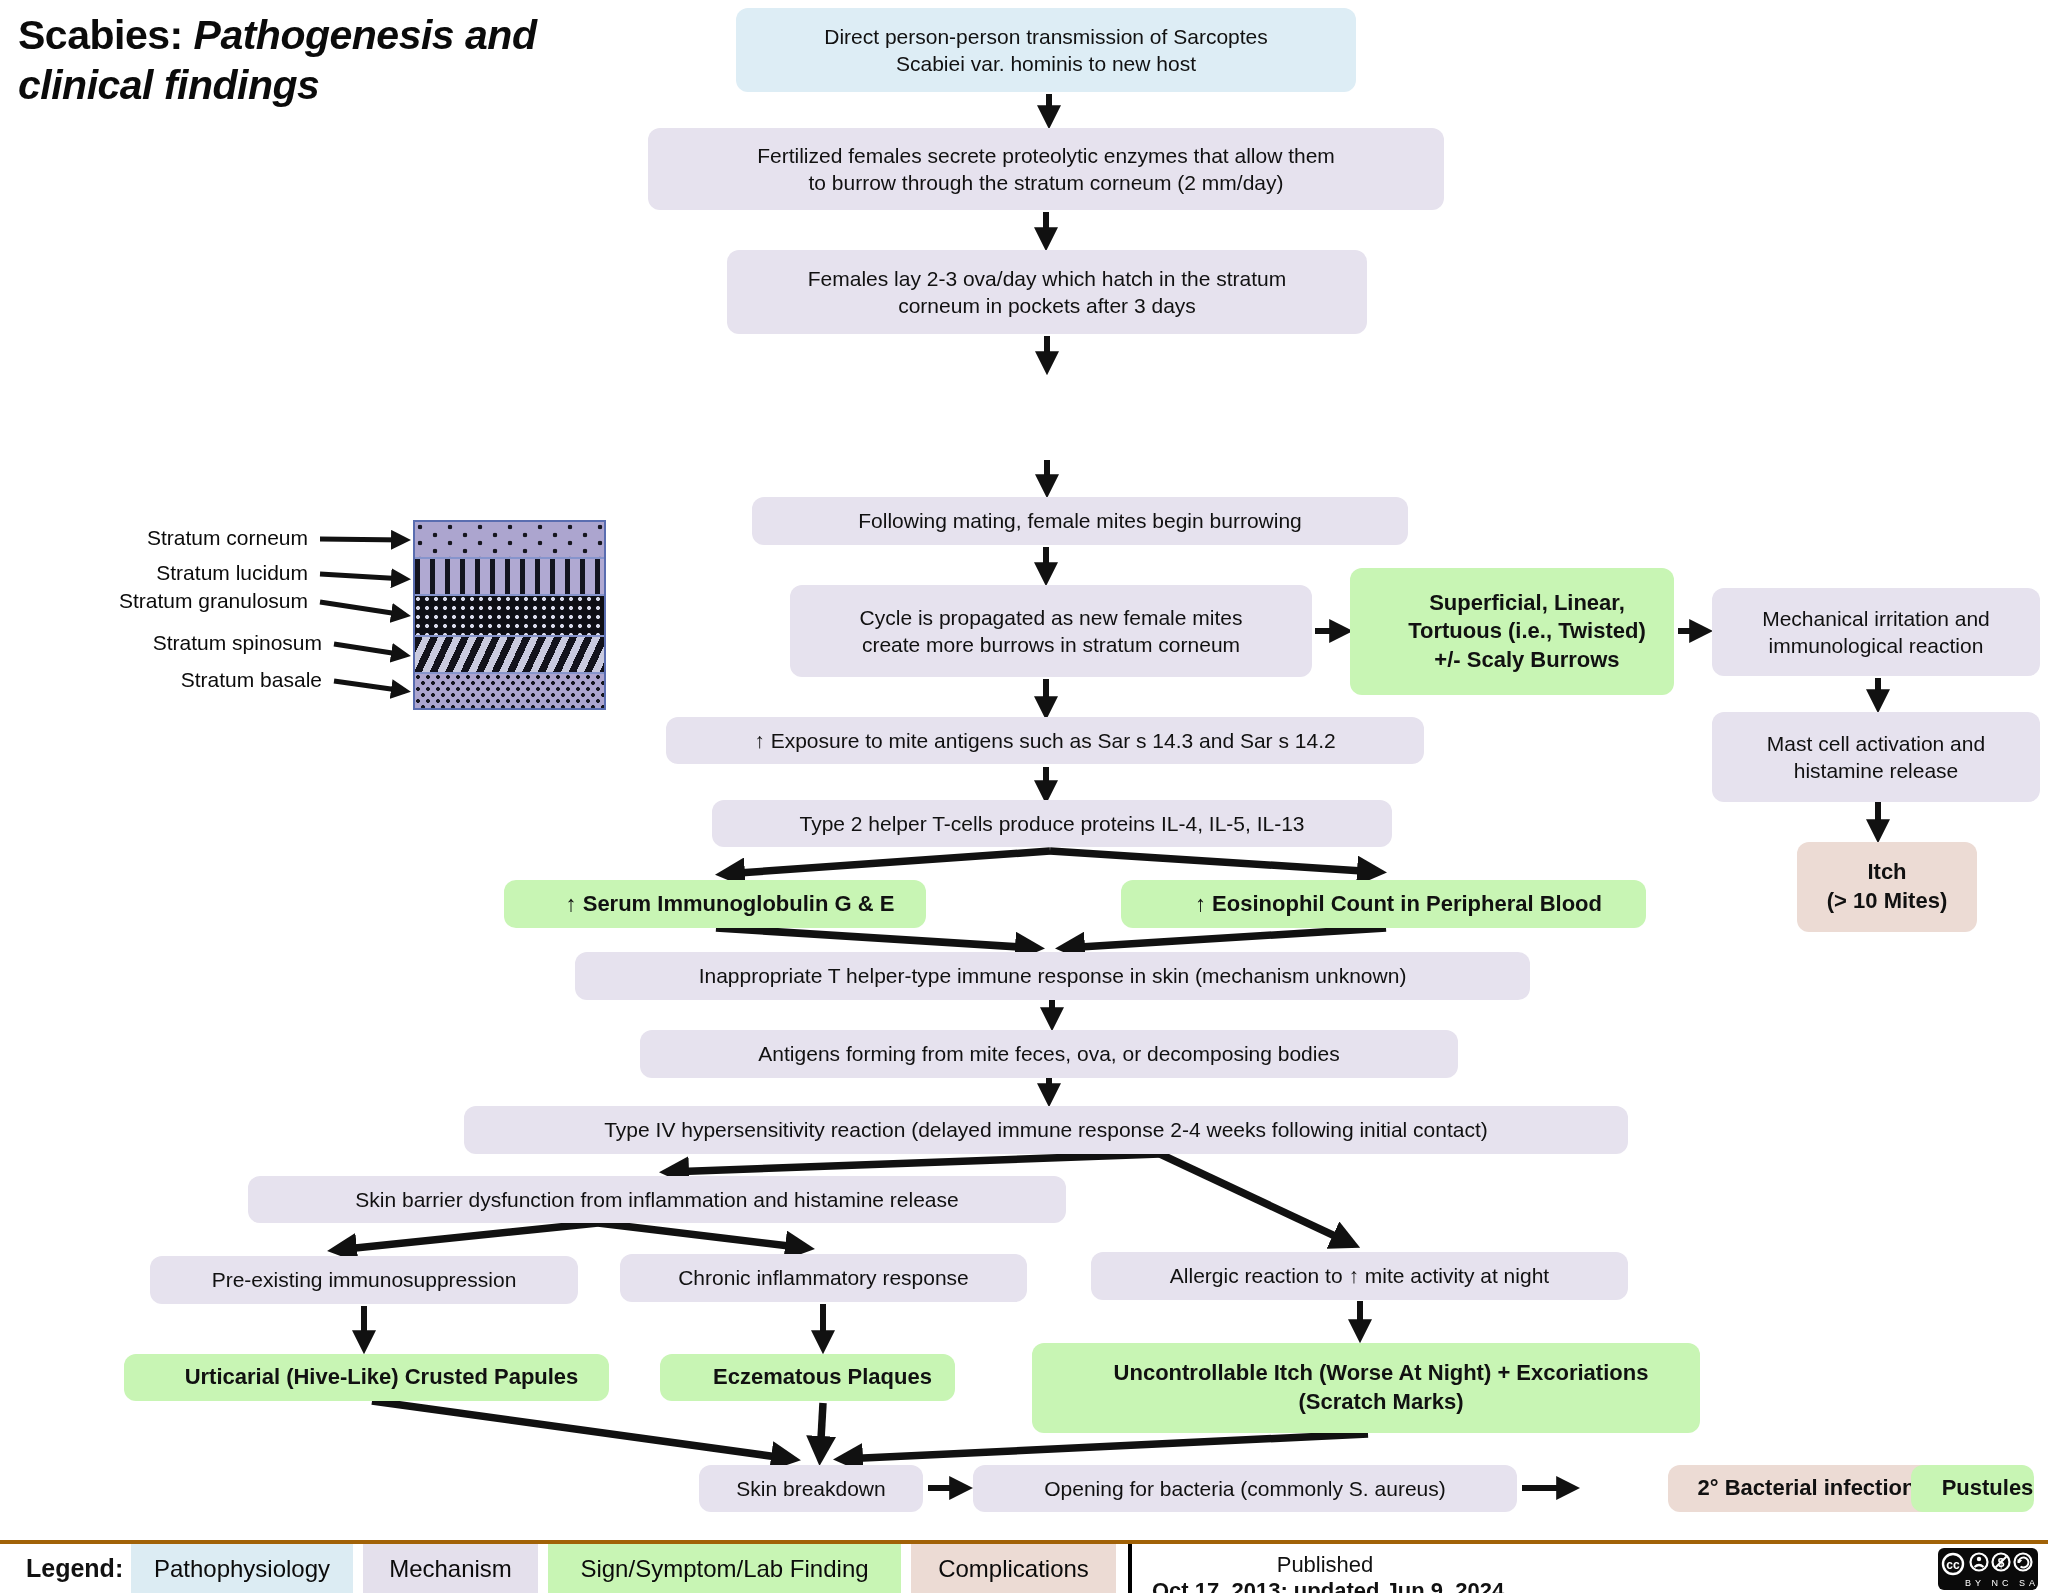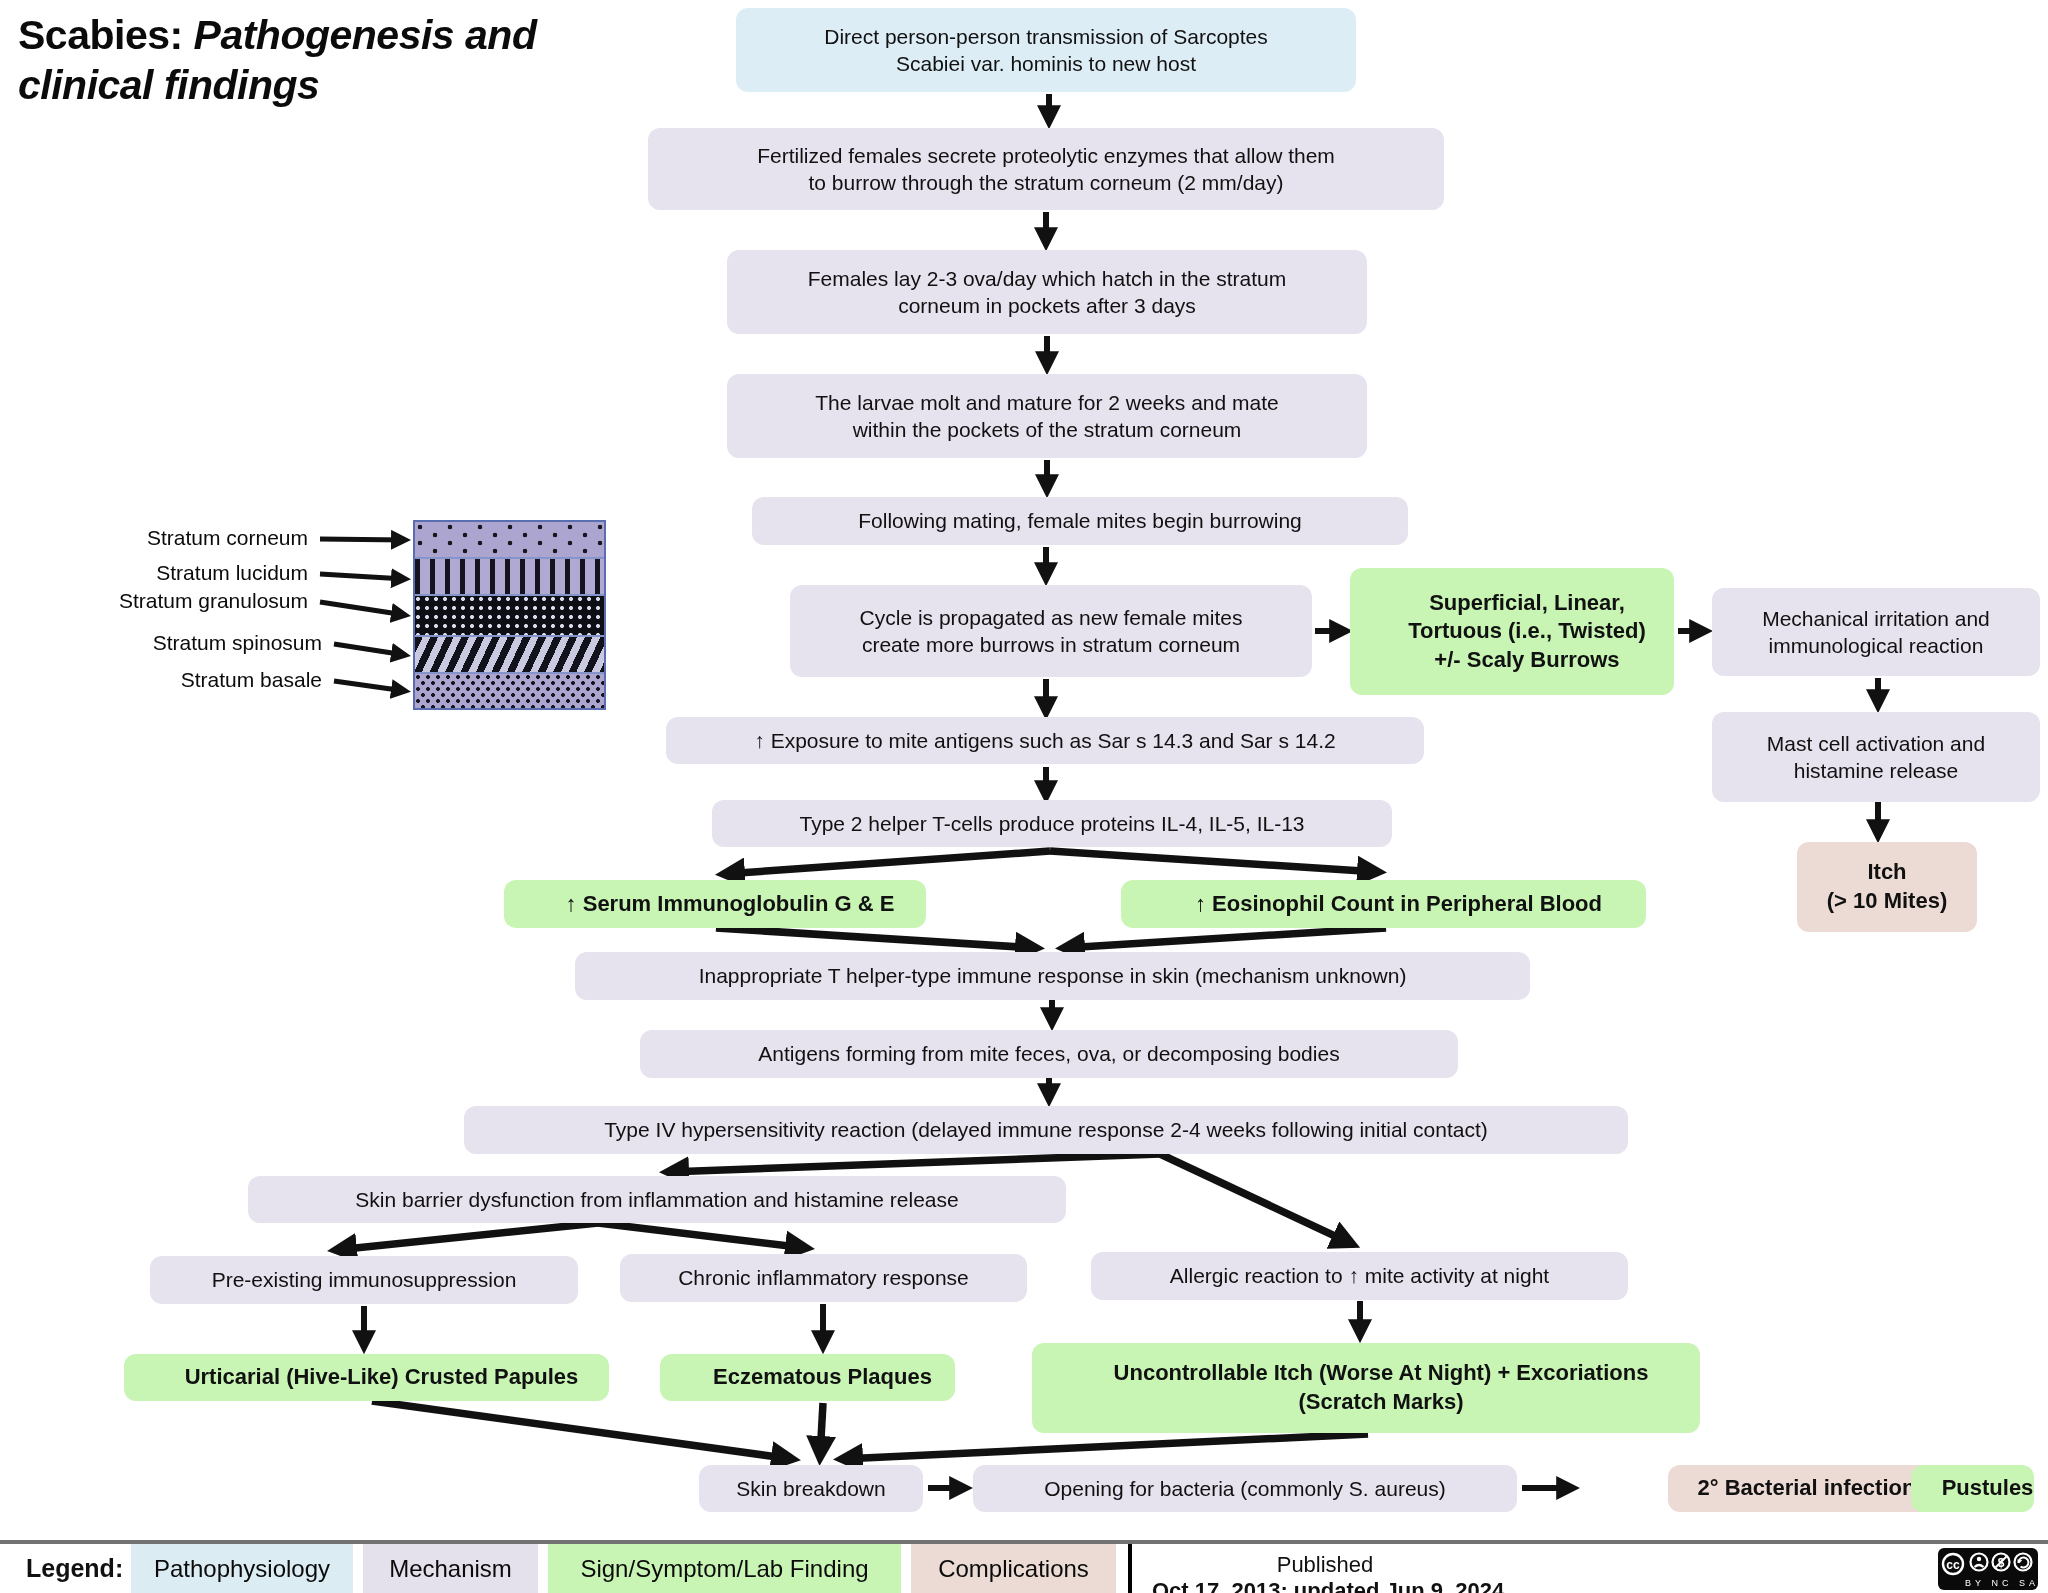--- a/index.html
+++ b/index.html
@@ -53,21 +53,21 @@
        background-image:radial-gradient(circle at 3px 3px,#d8d9ea 1.7px,transparent 2.3px);
        background-size:9px 9px;}
   .sl3{height:37px;background:repeating-linear-gradient(115deg,#12121c 0 7px,#c9cadf 7px 14px);}
   .sl4{height:34px;background-color:#aca5cf;
        background-image:radial-gradient(circle at 3px 3px,#16161f 1.7px,transparent 2.2px),
                         radial-gradient(circle at 3px 3px,#16161f 1.7px,transparent 2.2px);
        background-size:10px 12px,10px 12px;background-position:0 0,5px 6px;}
   
   .legendbar{
     position:absolute;left:0;top:1540px;width:2048px;height:53px;z-index:3;
-    background:#ffffff;border-top:4px solid #737373;box-sizing:border-box;
+    background:#ffffff;border-top:4px solid #a16207;box-sizing:border-box;
   }
   .legendbar .lg-label{
     position:absolute;left:26px;top:0;height:49px;display:flex;align-items:center;
     font-size:25px;font-weight:bold;
   }
   .legendbar .swatch{
     position:absolute;top:0;height:49px;display:flex;align-items:center;justify-content:center;
     font-size:24px;color:#0b0b0b;
   }
   .lg-0{left:131px;width:222px;background:#dcecf3;}
@@ -153,22 +153,20 @@
     <div class="band sl3"></div>
     <div class="band sl4"></div>
   </div>
 
   <div class="node cat-pathophysiology" style="left:736px;top:8px;width:620px;height:84px;">Direct person-person transmission of Sarcoptes
 Scabiei var. hominis to new host</div>
   <div class="node cat-mechanism" style="left:648px;top:128px;width:796px;height:82px;">Fertilized females secrete proteolytic enzymes that allow them
 to burrow through the stratum corneum (2 mm/day)</div>
   <div class="node cat-mechanism" style="left:727px;top:250px;width:640px;height:84px;">Females lay 2-3 ova/day which hatch in the stratum
 corneum in pockets after 3 days</div>
-  <div class="node cat-mechanism" style="left:727px;top:374px;width:640px;height:84px;">The larvae molt and mature for 2 weeks and mate
-within the pockets of the stratum corneum</div>
   <div class="node cat-mechanism" style="left:752px;top:497px;width:656px;height:48px;">Following mating, female mites begin burrowing</div>
   <div class="node cat-mechanism" style="left:790px;top:585px;width:522px;height:92px;">Cycle is propagated as new female mites
 create more burrows in stratum corneum</div>
   <div class="node cat-sign" style="left:1350px;top:568px;width:324px;height:127px;">Superficial, Linear,
 Tortuous (i.e., Twisted)
 +/- Scaly Burrows</div>
   <div class="node cat-mechanism" style="left:1712px;top:588px;width:328px;height:88px;">Mechanical irritation and
 immunological reaction</div>
   <div class="node cat-mechanism" style="left:1712px;top:712px;width:328px;height:90px;">Mast cell activation and
 histamine release</div>

